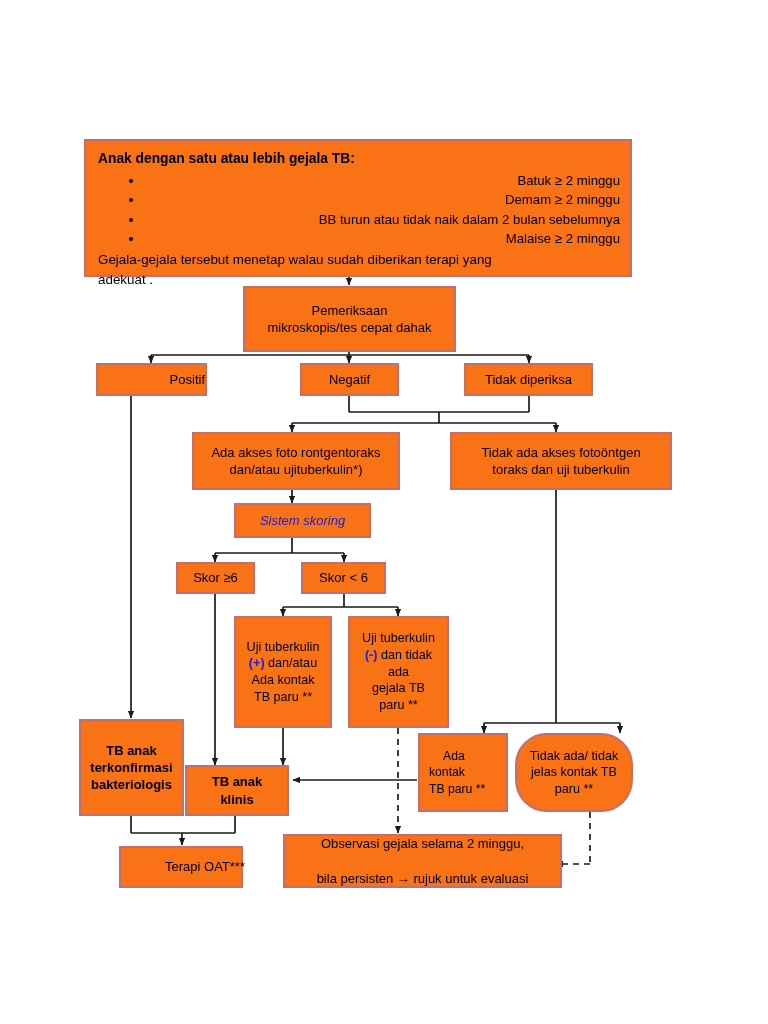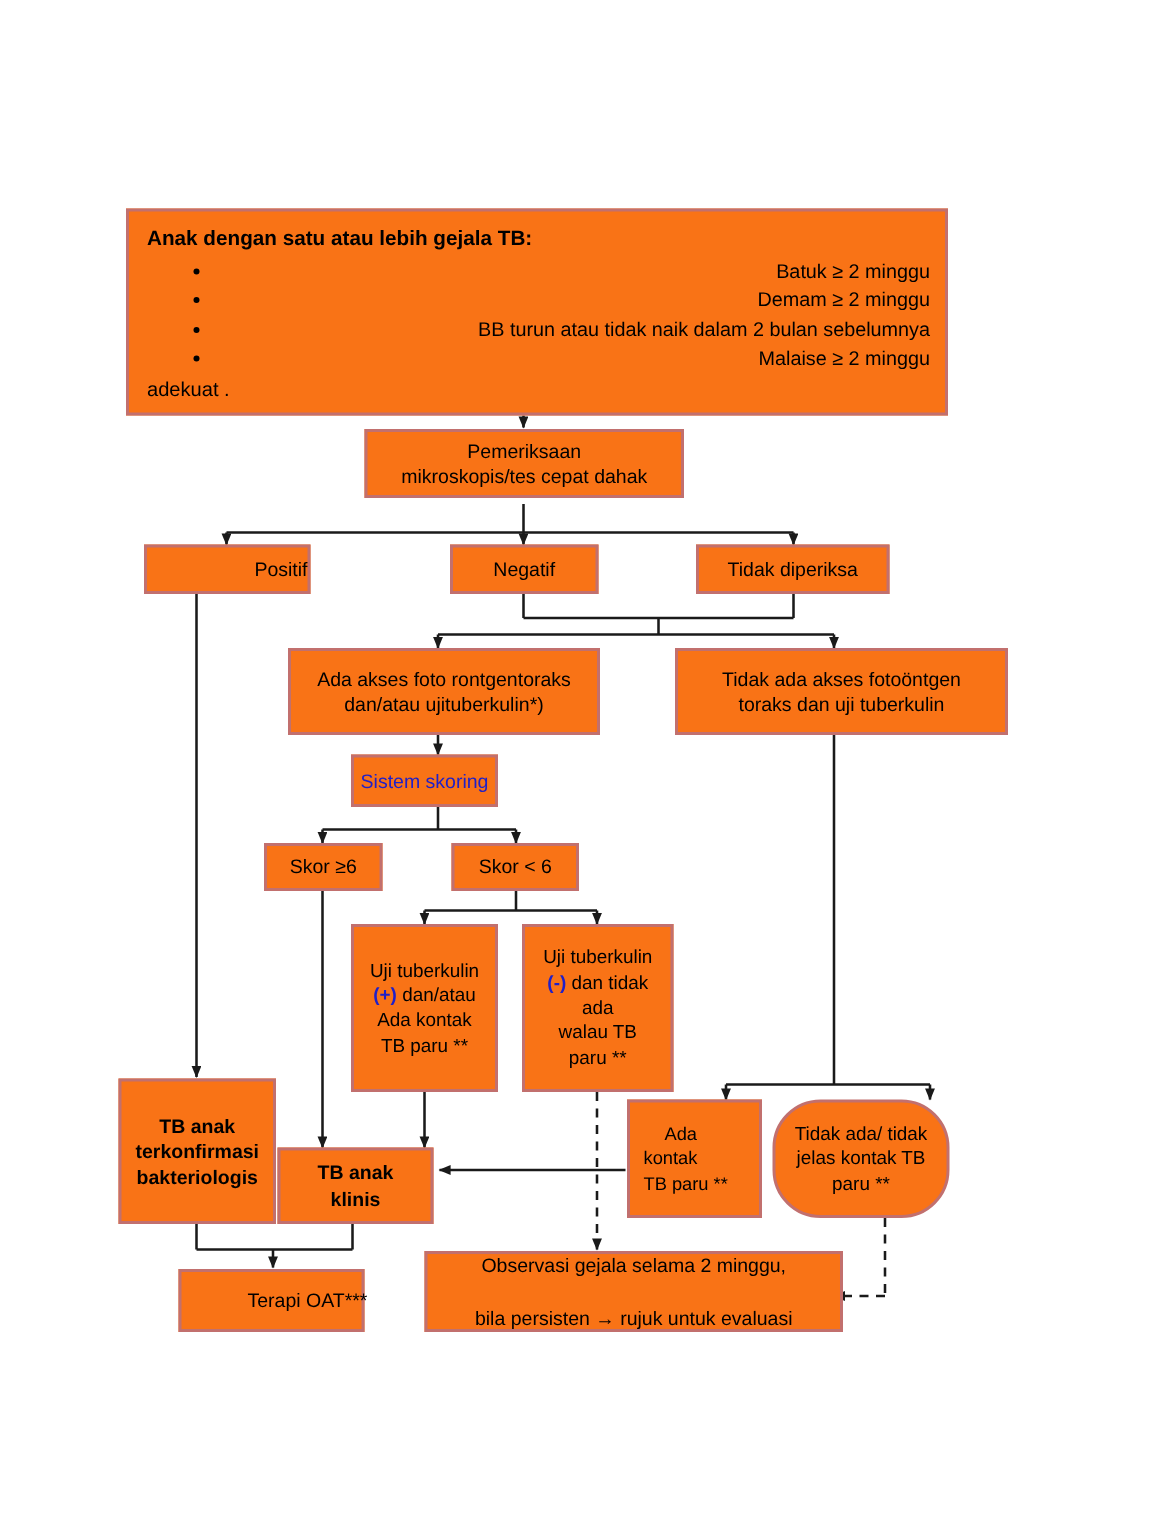--- a/index.html
+++ b/index.html
@@ -104,24 +104,25 @@
 </svg>
 
 <div class="node n-root" style="left:84px;top:139px;width:548px;height:138px;">
   <div class="hd">Anak dengan satu atau lebih gejala TB:</div>
   <ul>
     <li>Batuk ≥ 2 minggu</li>
     <li>Demam ≥ 2 minggu</li>
     <li>BB turun atau tidak naik dalam 2 bulan sebelumnya</li>
     <li>Malaise ≥ 2 minggu</li>
   </ul>
+  <div class="tail">Gejala-gejala tersebut menetap walau sudah diberikan terapi yang</div>
   <div class="tail">adekuat .</div>
 </div>
 
-<div class="node fs13" style="left:243px;top:286px;width:213px;height:46px;">
+<div class="node fs13" style="left:243px;top:286px;width:213px;height:66px;">
   <span class="ln">Pemeriksaan</span>
   <span class="ln">mikroskopis/tes cepat dahak</span>
 </div>
 
 <div class="node fs13" style="left:96px;top:363px;width:111px;height:33px;align-items:flex-end;">
   <span class="ln">Positif</span>
 </div>
 
 <div class="node fs13" style="left:300px;top:363px;width:99px;height:33px;">
   <span class="ln">Negatif</span>
@@ -134,21 +135,21 @@
 <div class="node fs13" style="left:192px;top:432px;width:208px;height:58px;">
   <span class="ln">Ada akses foto rontgentoraks</span>
   <span class="ln">dan/atau ujituberkulin*)</span>
 </div>
 
 <div class="node fs13" style="left:450px;top:432px;width:222px;height:58px;">
   <span class="ln">Tidak ada akses fotoöntgen</span>
   <span class="ln">toraks dan uji tuberkulin</span>
 </div>
 
-<div class="node fs13" style="left:234px;top:503px;width:98px;height:35px;">
+<div class="node fs13" style="left:234px;top:503px;width:137px;height:35px;font-style:italic;">
   <span class="ln blueplain">Sistem skoring</span>
 </div>
 
 <div class="node fs13" style="left:176px;top:562px;width:79px;height:32px;">
   <span class="ln">Skor ≥6</span>
 </div>
 
 <div class="node fs13" style="left:301px;top:562px;width:85px;height:32px;">
   <span class="ln">Skor &lt; 6</span>
 </div>
@@ -157,21 +158,21 @@
   <span class="ln">Uji tuberkulin</span>
   <span class="ln"><span class="blue">(+)</span><span> dan/atau</span></span>
   <span class="ln">Ada kontak</span>
   <span class="ln">TB paru **</span>
 </div>
 
 <div class="node fs125" style="left:348px;top:616px;width:101px;height:112px;">
   <span class="ln">Uji tuberkulin</span>
   <span class="ln"><span class="blue">(-)</span><span> dan tidak</span></span>
   <span class="ln">ada</span>
-  <span class="ln">walau TB</span>
+  <span class="ln">gejala TB</span>
   <span class="ln">paru **</span>
 </div>
 
 <div class="node fs13 bold" style="left:79px;top:719px;width:105px;height:97px;">
   <span class="ln">TB anak</span>
   <span class="ln">terkonfirmasi</span>
   <span class="ln">bakteriologis</span>
 </div>
 
 <div class="node fs13 bold" style="left:185px;top:765px;width:104px;height:51px;">

